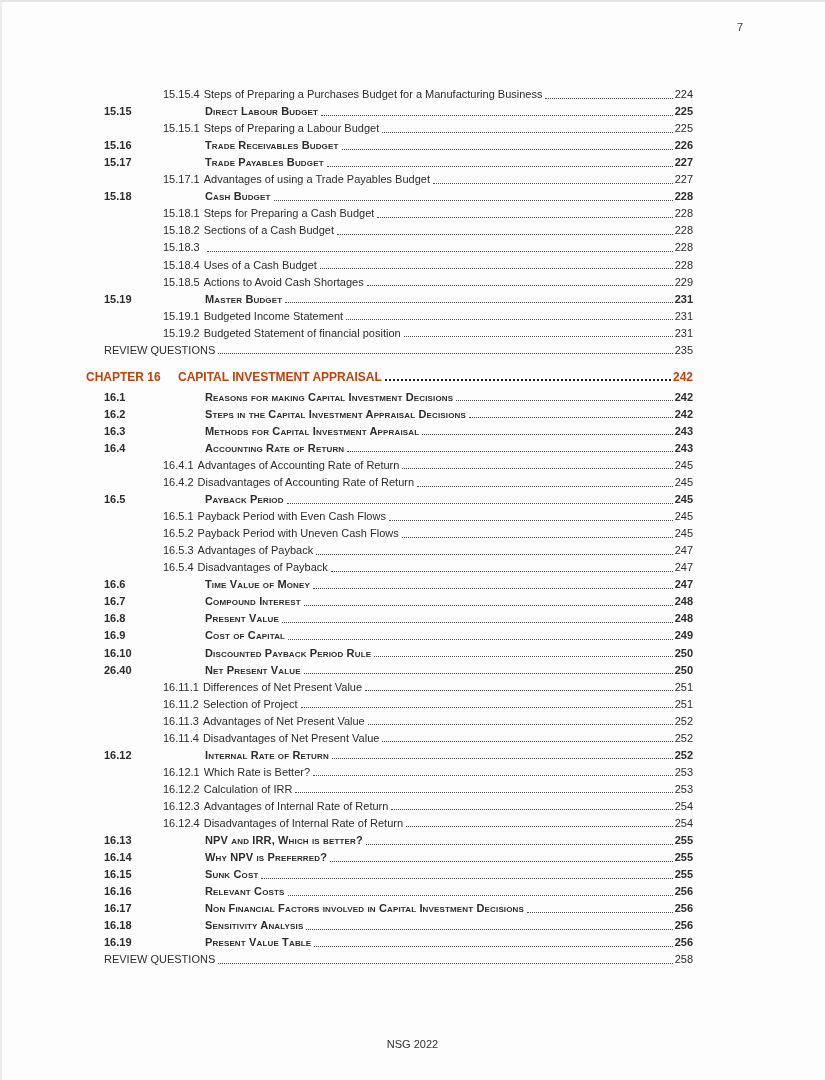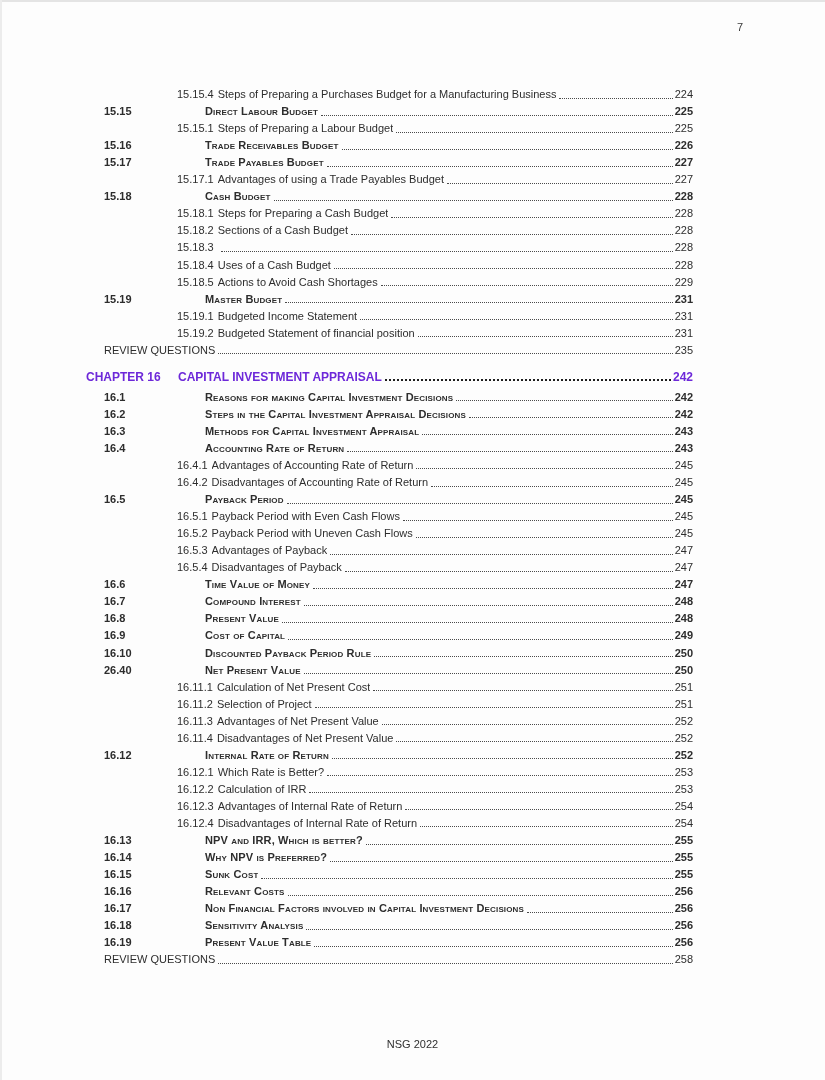--- a/index.html
+++ b/index.html
@@ -31,26 +31,26 @@
     flex:1 1 8px; min-width:8px;
     margin:0 2px 2.5px 3px;
     border-bottom:1.6px dotted #4a4a4a;
   }
   
   .sec { padding-left:18px;font-weight:bold; }
   .sec .num { width:57px; }
   .sec .title { font-variant:small-caps; letter-spacing:0.15px;margin-left:44px; }
   
   .sub { padding-left:77px; }
-  .sub .num { min-width:30px; margin-right:4px;margin-left:14px; }
+  .sub .num { min-width:30px; margin-right:4px; }
   
   .review { padding-left:18px; }
   
   .chapter {
-    font-weight:bold; color:#6d28d9;
+    font-weight:bold; color:#c2410c;
     font-size:12px; height:18px;
     margin:9px 0 3px 0;
   }
   .chapter .num { width:92px; }
   .chapter .leader { border-bottom:2px dotted #1d1d1d; margin-bottom:2.5px; }
   .footer {
     position:absolute; left:0; right:0; top:1038px;
     text-align:center; font-size:11px; color:#2f2f2f;
   }
 </style>
@@ -261,21 +261,21 @@
         <span class="pg">250</span>
       </div>
       <div class="row sec">
         <span class="num">26.40</span>
         <span class="title">Net Present Value</span>
         <span class="leader"></span>
         <span class="pg">250</span>
       </div>
       <div class="row sub">
         <span class="num">16.11.1</span>
-        <span class="title">Calculation of Net Present Cost</span>
+        <span class="title">Differences of Net Present Value</span>
         <span class="leader"></span>
         <span class="pg">251</span>
       </div>
       <div class="row sub">
         <span class="num">16.11.2</span>
         <span class="title">Selection of Project</span>
         <span class="leader"></span>
         <span class="pg">251</span>
       </div>
       <div class="row sub">

